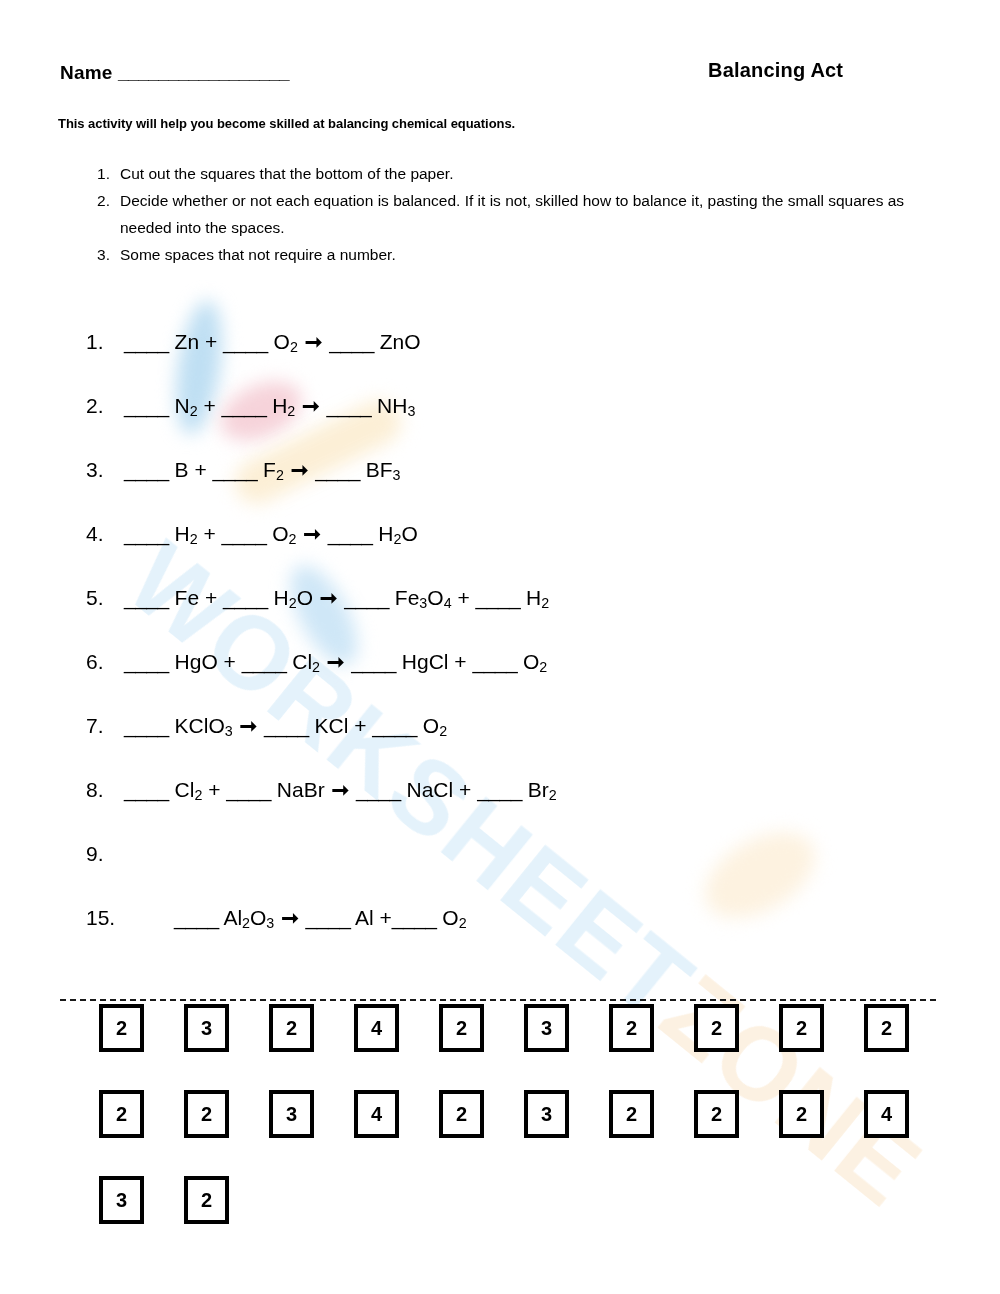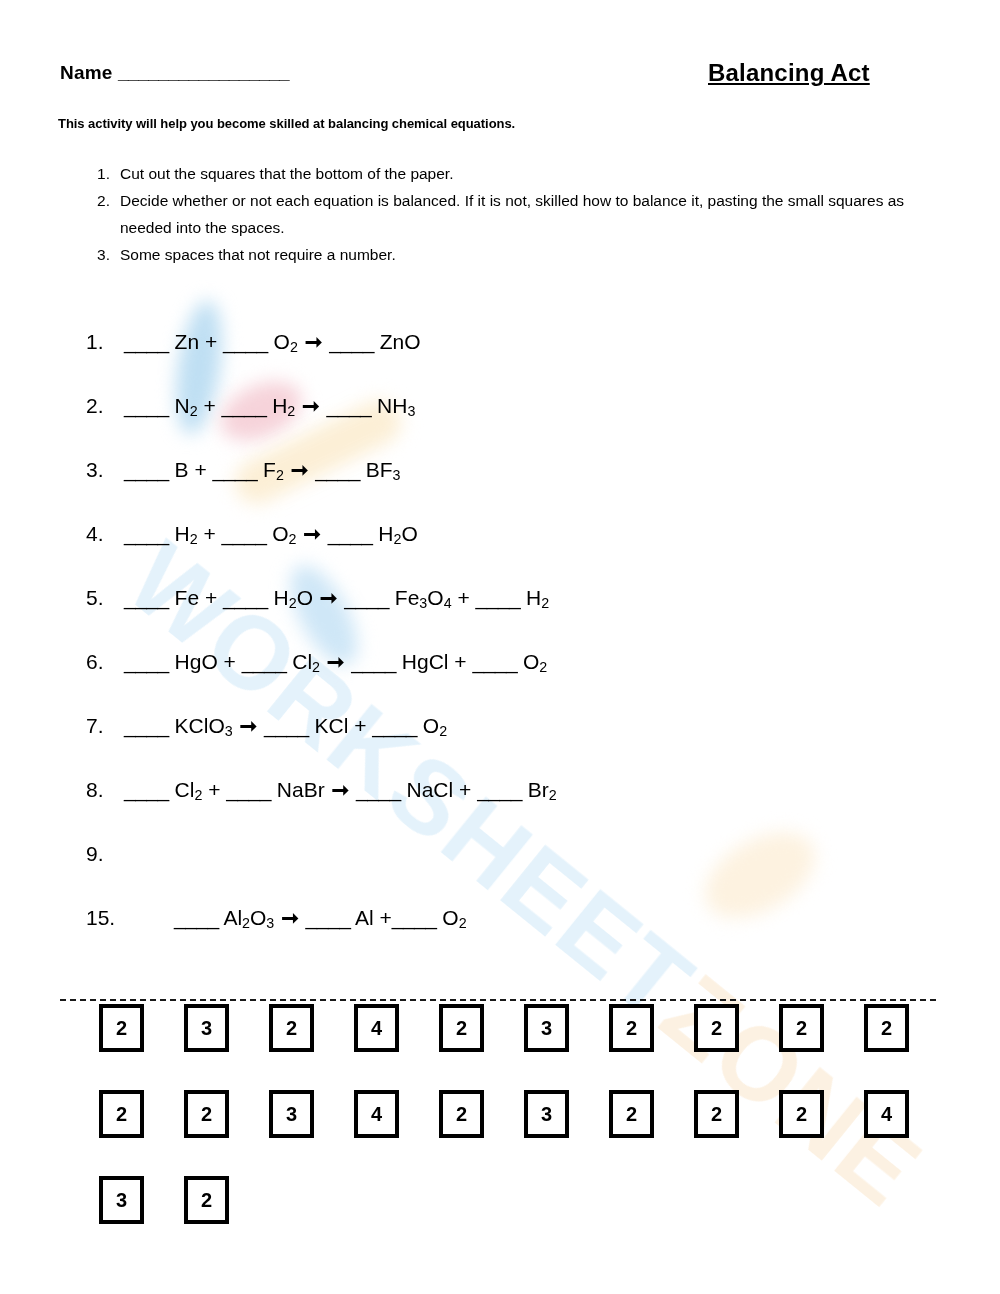--- a/index.html
+++ b/index.html
@@ -103,25 +103,24 @@
     font-weight: bold;
     white-space: nowrap;
     letter-spacing: 0.2px;
   }
   #name-blank {
     letter-spacing: -0.5px;
   }
   #worksheet-title {
     position: absolute;
     left: 708px; top: -3px;
-    font-size: 24px;
+    font-size: 20px;
     font-weight: bold;
     letter-spacing: 0.2px;
     white-space: nowrap;
-    text-decoration: underline;
   }
 
   #subtitle {
     position: absolute;
     left: 58px; top: 116px;
     font-size: 13px;
     font-weight: bold;
     letter-spacing: -0.05px;
     white-space: nowrap;
   }

